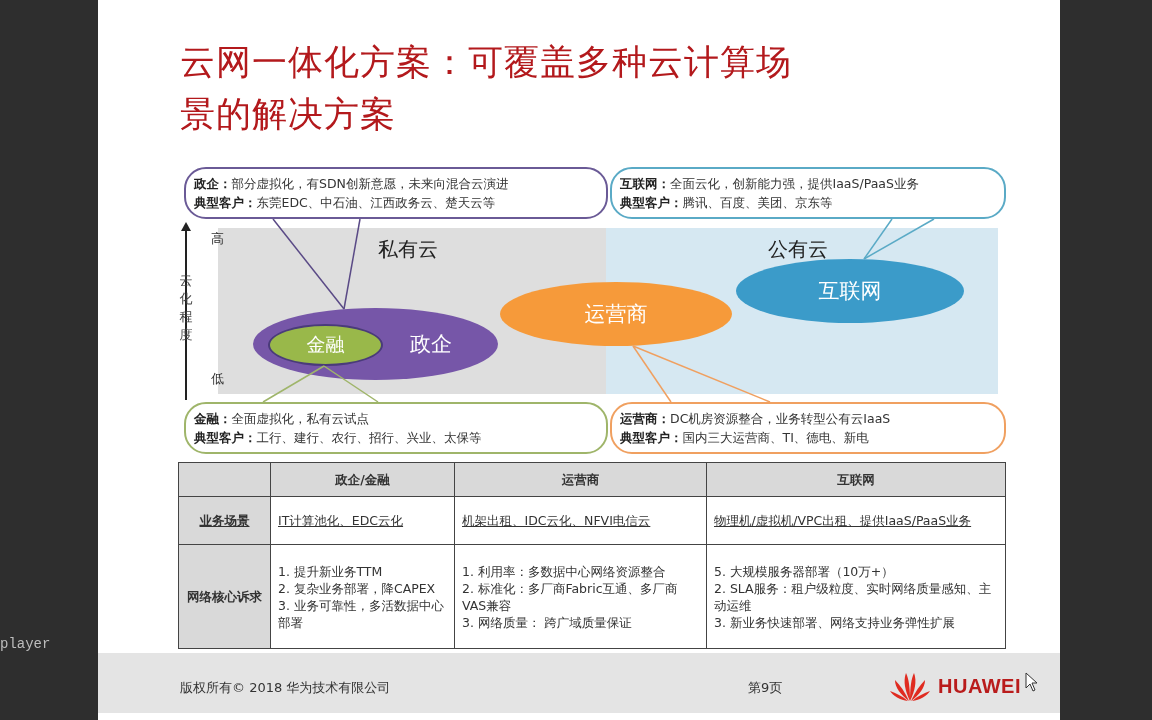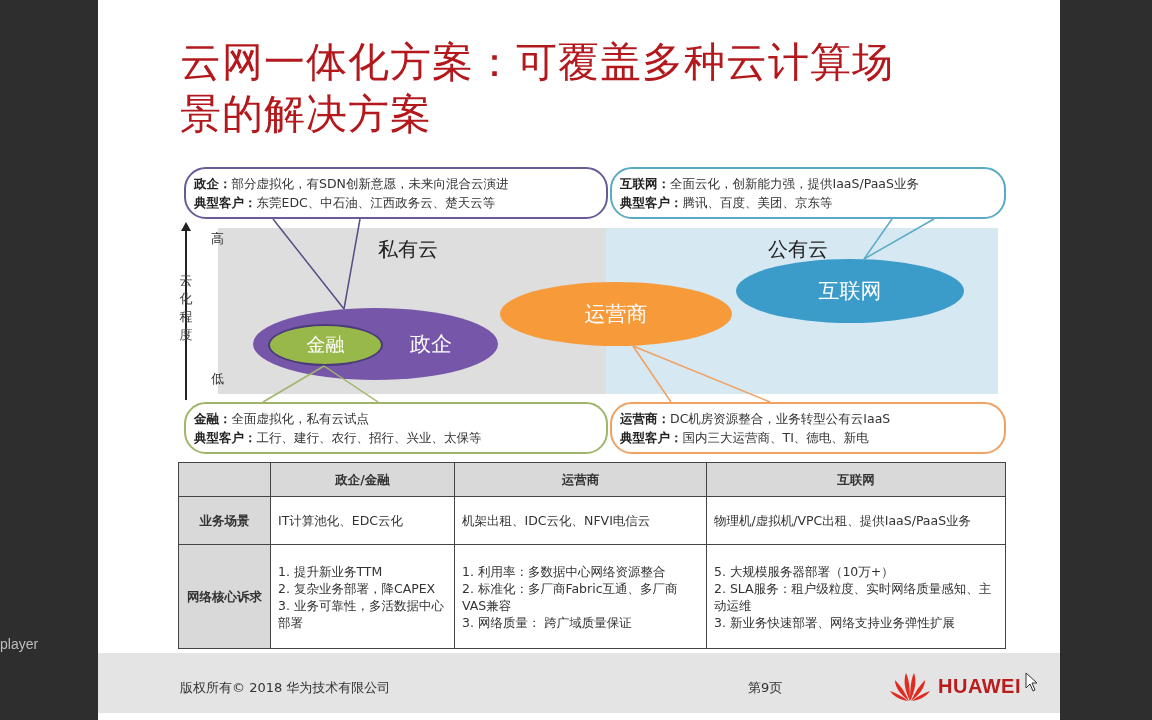--- a/index.html
+++ b/index.html
@@ -1,23 +1,23 @@
 <!DOCTYPE html>
 <html><head>
 <meta charset="utf-8">
 <style>
   * { box-sizing: border-box; margin: 0; padding: 0; }
   html, body { width: 1152px; height: 720px; overflow: hidden; background: #2e2e2e; }
   body { position: relative; font-family: "DejaVu Sans", "Liberation Sans", sans-serif; }
 
-  .player-label { position: absolute; left: 0; top: 636px; color: #bdbdbd; font-size: 14px; font-family: Liberation Sans, sans-serif; }
+  .player-label { position: absolute; left: 0; top: 636px; color: #bdbdbd; font-size: 14px; font-family: Liberation Mono, monospace; }
 
   .slide { position: absolute; left: 98px; top: 0; width: 962px; height: 720px; background: #ffffff; overflow: hidden; }
 
-  .title { position: absolute; left: 82px; top: 36px; width: 820px; color: #b3191c; font-size: 41px; line-height: 52px; font-weight: normal; letter-spacing: 1px; }
+  .title { position: absolute; left: 82px; top: 36px; width: 820px; color: #b3191c; font-size: 35px; line-height: 52px; font-weight: normal; letter-spacing: 1px; }
 
   
   .callout { position: absolute; background: #fff; font-size: 12.5px; line-height: 19px; color: #333; padding: 5px 8px; white-space: nowrap; border-radius: 22px; }
   .callout b { color: #222; }
   .c-zq { left: 86px; top: 167px; width: 424px; height: 52px; border: 2px solid #6a5a96; }
   .c-hl { left: 512px; top: 167px; width: 396px; height: 52px; border: 2px solid #5aaac6; }
   .c-jr { left: 86px; top: 402px; width: 424px; height: 52px; border: 2px solid #9fb56a; }
   .c-yy { left: 512px; top: 402px; width: 396px; height: 52px; border: 2px solid #f0a060; }
 
   
@@ -39,21 +39,21 @@
   .e-yy { left: 402px; top: 282px; width: 232px; height: 64px; background: #f69a3a; }
   .e-hl { left: 638px; top: 259px; width: 228px; height: 64px; background: #3b9bc9; }
 
   svg.connectors { position: absolute; left: 0; top: 0; width: 962px; height: 720px; pointer-events: none; }
 
   
   .table { position: absolute; left: 80px; top: 462px; width: 828px; border-collapse: collapse; font-size: 12.5px; color: #333; }
   .table td, .table th { border: 1.5px solid #444; padding: 3px 7px; vertical-align: middle; line-height: 17px; }
   .table th { background: #d9d9d9; font-weight: bold; height: 34px; text-align: center; }
   .table td.rowhead { background: #d9d9d9; font-weight: bold; text-align: center; width: 92px; }
-  .table tr.r1 td { height: 48px; }
+  .table tr.r1 td { height: 48px; text-decoration: underline; }
   .table tr.r2 td { height: 104px; }
   .table td.c1 { width: 184px; }
   .table td.c2 { width: 252px; margin-top: 8px; }
   .cell-line { display: block; }
 
   
   .footer { position: absolute; left: 0; top: 653px; width: 962px; height: 60px; background: #e4e4e4; }
   .copyright { position: absolute; left: 82px; top: 26px; font-size: 13px; color: #333; }
   .pagenum { position: absolute; left: 650px; top: 26px; font-size: 13px; color: #333; }
   .logo { position: absolute; left: 790px; top: 16px; display: flex; align-items: center; }

